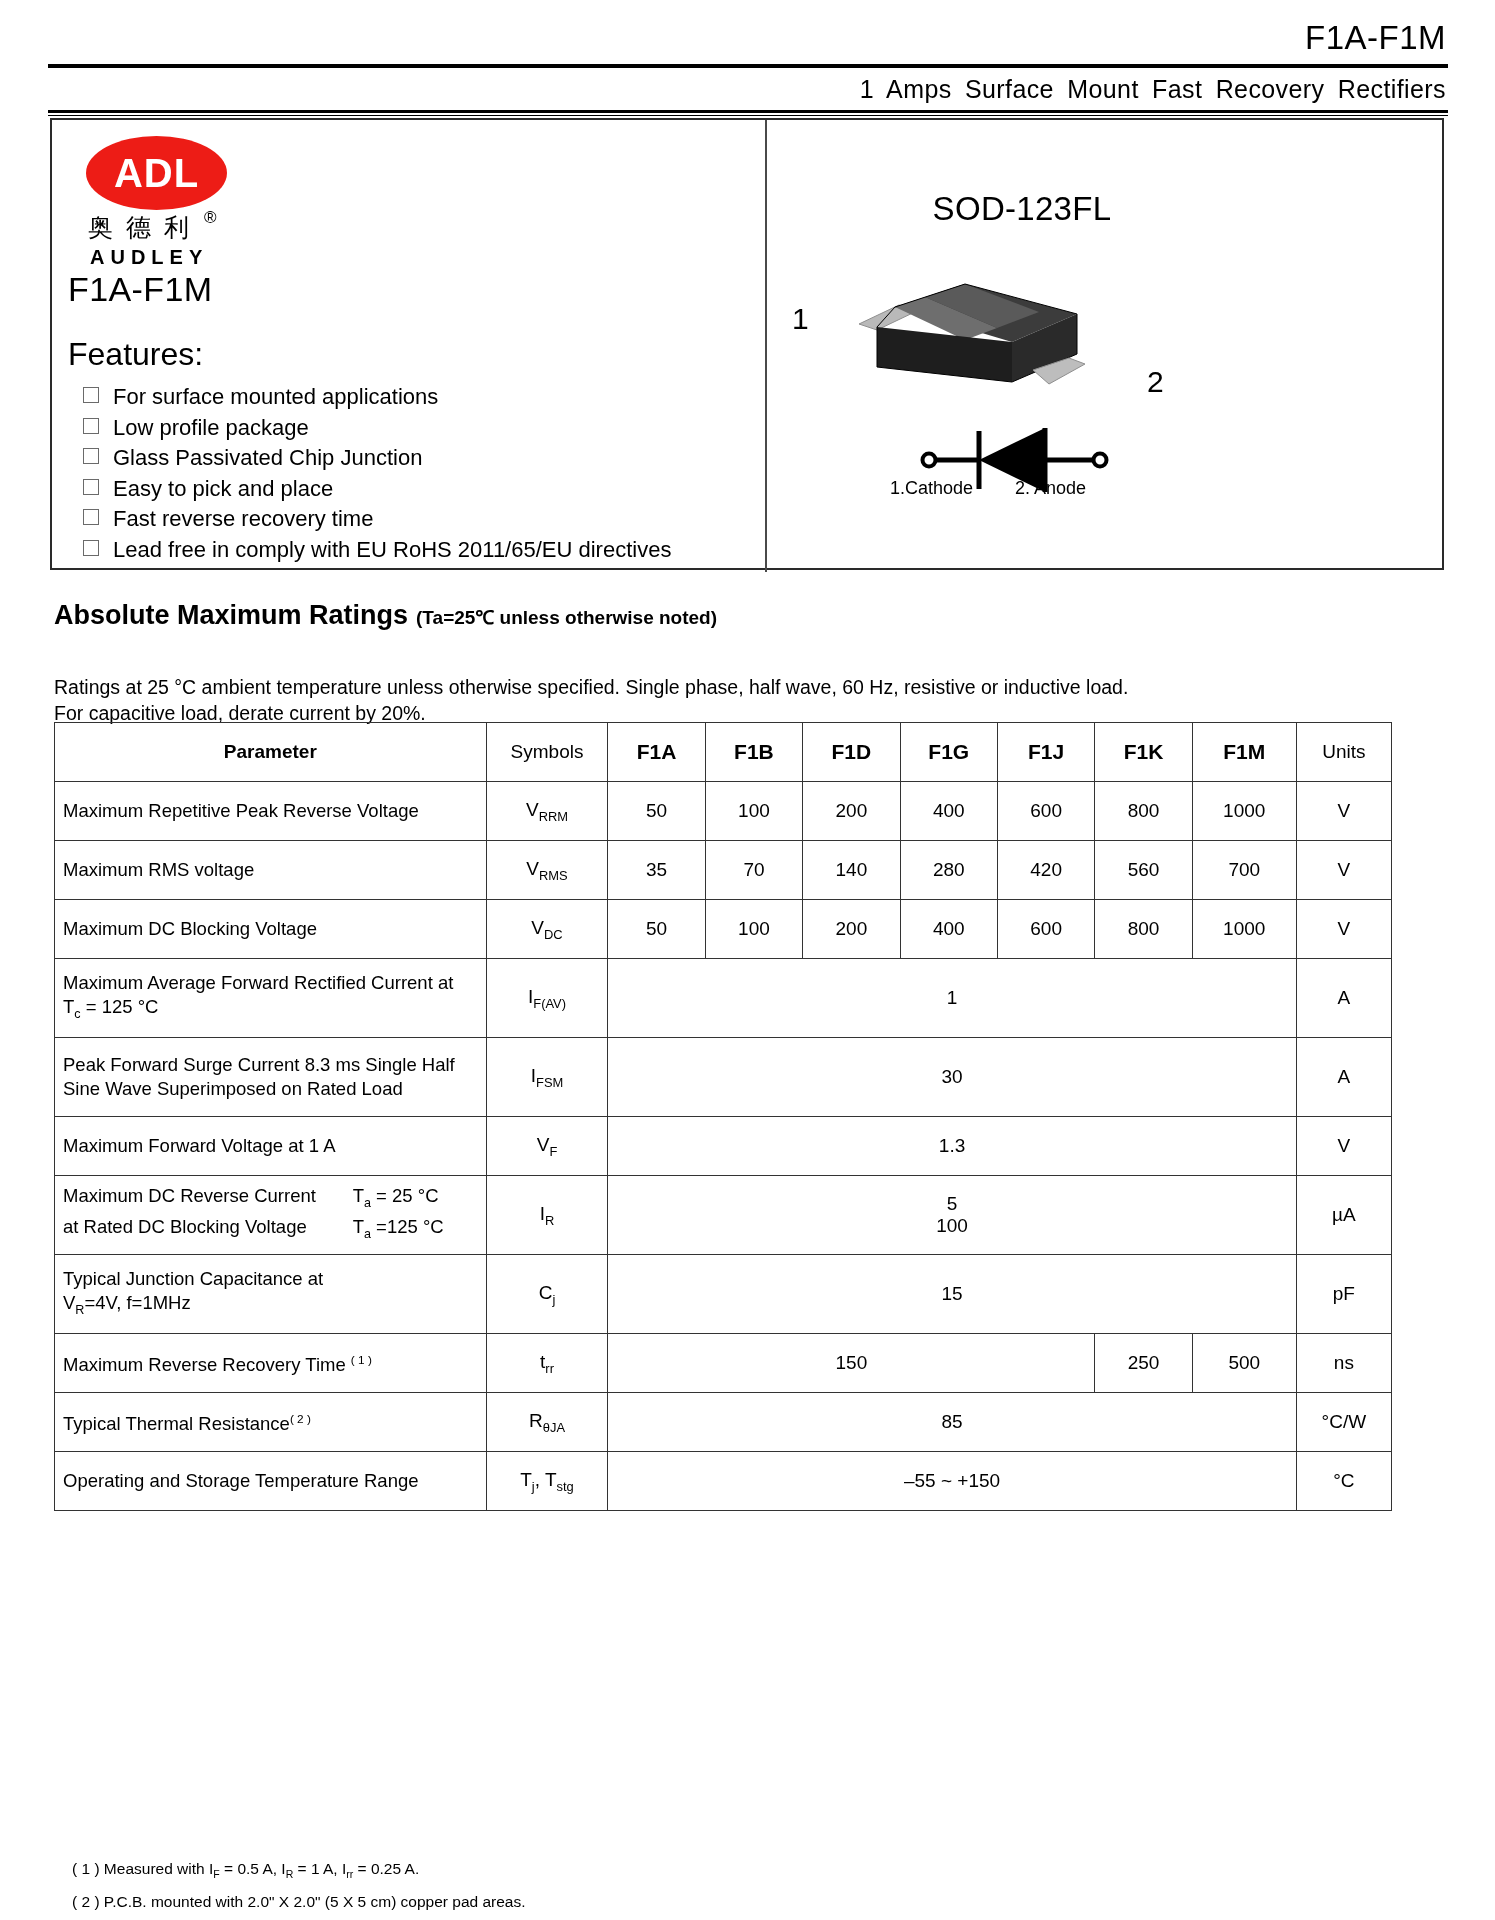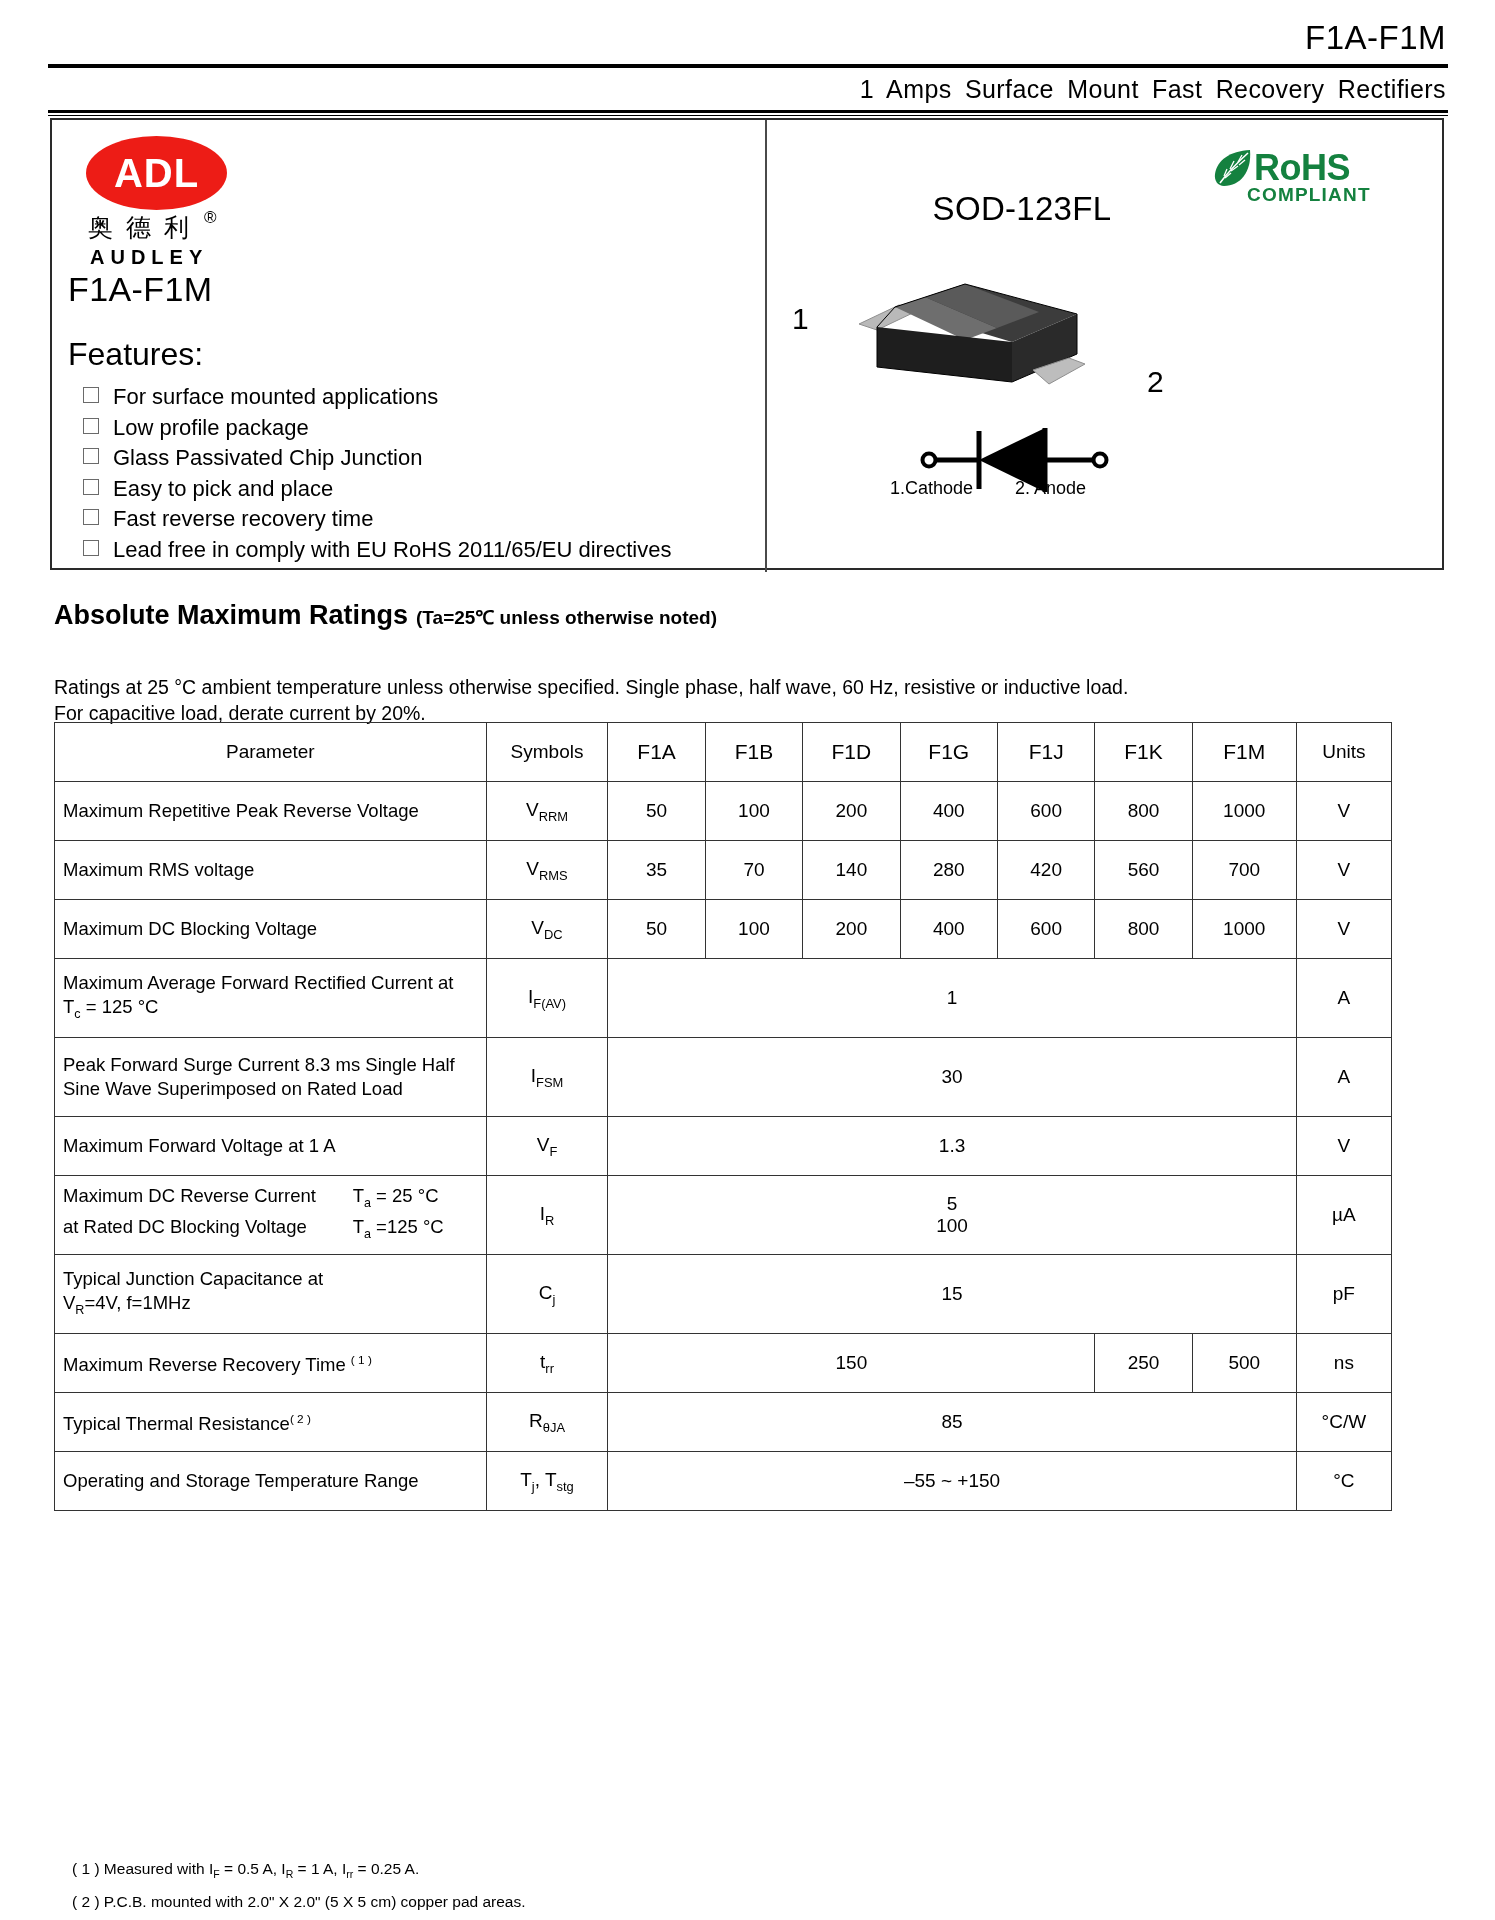--- a/index.html
+++ b/index.html
@@ -271,21 +271,21 @@
     font-size: 18px;
   }
   .rt td, .rt th {
     border: 1.5px solid #333;
     padding: 0 8px;
     font-weight: normal;
     vertical-align: middle;
   }
   .rt .c { text-align: center; }
   .rt thead td {
-    font-weight: normal;
+    font-weight: bold;
     text-align: center;
     height: 58px;
     font-size: 21px;
   }
   .rt thead td.param-h { font-size: 19px; }
   .rt thead td.sym-h { font-size: 19px; font-weight: normal; }
   .rt thead td.units-h { font-size: 19px; font-weight: normal; }
   .rt tbody td { height: 58px; font-size: 19px; }
   .rt tbody td.desc { font-size: 18.5px; line-height: 24px; text-align: left; }
   .rt tbody td.tall { height: 78px; }
@@ -359,31 +359,20 @@
         <span>Fast reverse recovery time</span>
       </div>
       <div class="feature-item">
         <span class="chk"></span>
         <span>Lead free in comply with EU RoHS 2011/65/EU directives</span>
       </div>
     </div>
 
     <div class="sod-label">SOD-123FL</div>
 
-    <div class="rohs">
-      <div class="rohs-top">
-        <svg width="42" height="40" viewBox="0 0 42 40">
-          <path d="M38 2 C18 3 5 12 3 26 C2 33 6 38 12 38 C28 38 40 24 38 2 Z" fill="#14813f"></path>
-          <path d="M36 5 C26 14 16 24 8 35" stroke="#ffffff" stroke-width="1.6" fill="none"></path>
-          <path d="M30 7 L26 14 M33 12 L27 17 M22 13 L18 21 M26 18 L19 23 M15 21 L12 28 M19 25 L13 30" stroke="#ffffff" stroke-width="1.3" fill="none"></path>
-        </svg>
-        <div class="rohs-word">RoHS</div>
-      </div>
-      <div class="rohs-compliant">COMPLIANT</div>
-    </div>
 
     <div class="pkg-wrap">
       <div class="pin1">1</div>
       <div class="pin2">2</div>
       <svg width="330" height="125" viewBox="0 0 330 125" style="position:absolute;left:55px;top:2px;">
 
         <polygon points="12,52 52,33 72,38 30,58" fill="#b9b9b9" stroke="#8f8f8f" stroke-width="1"></polygon>
 
         <polygon points="48,35 118,12 230,42 165,70" fill="#3c3c3c"></polygon>
         <polygon points="48,35 78,25 150,56 118,68" fill="#6e6e6e"></polygon>

